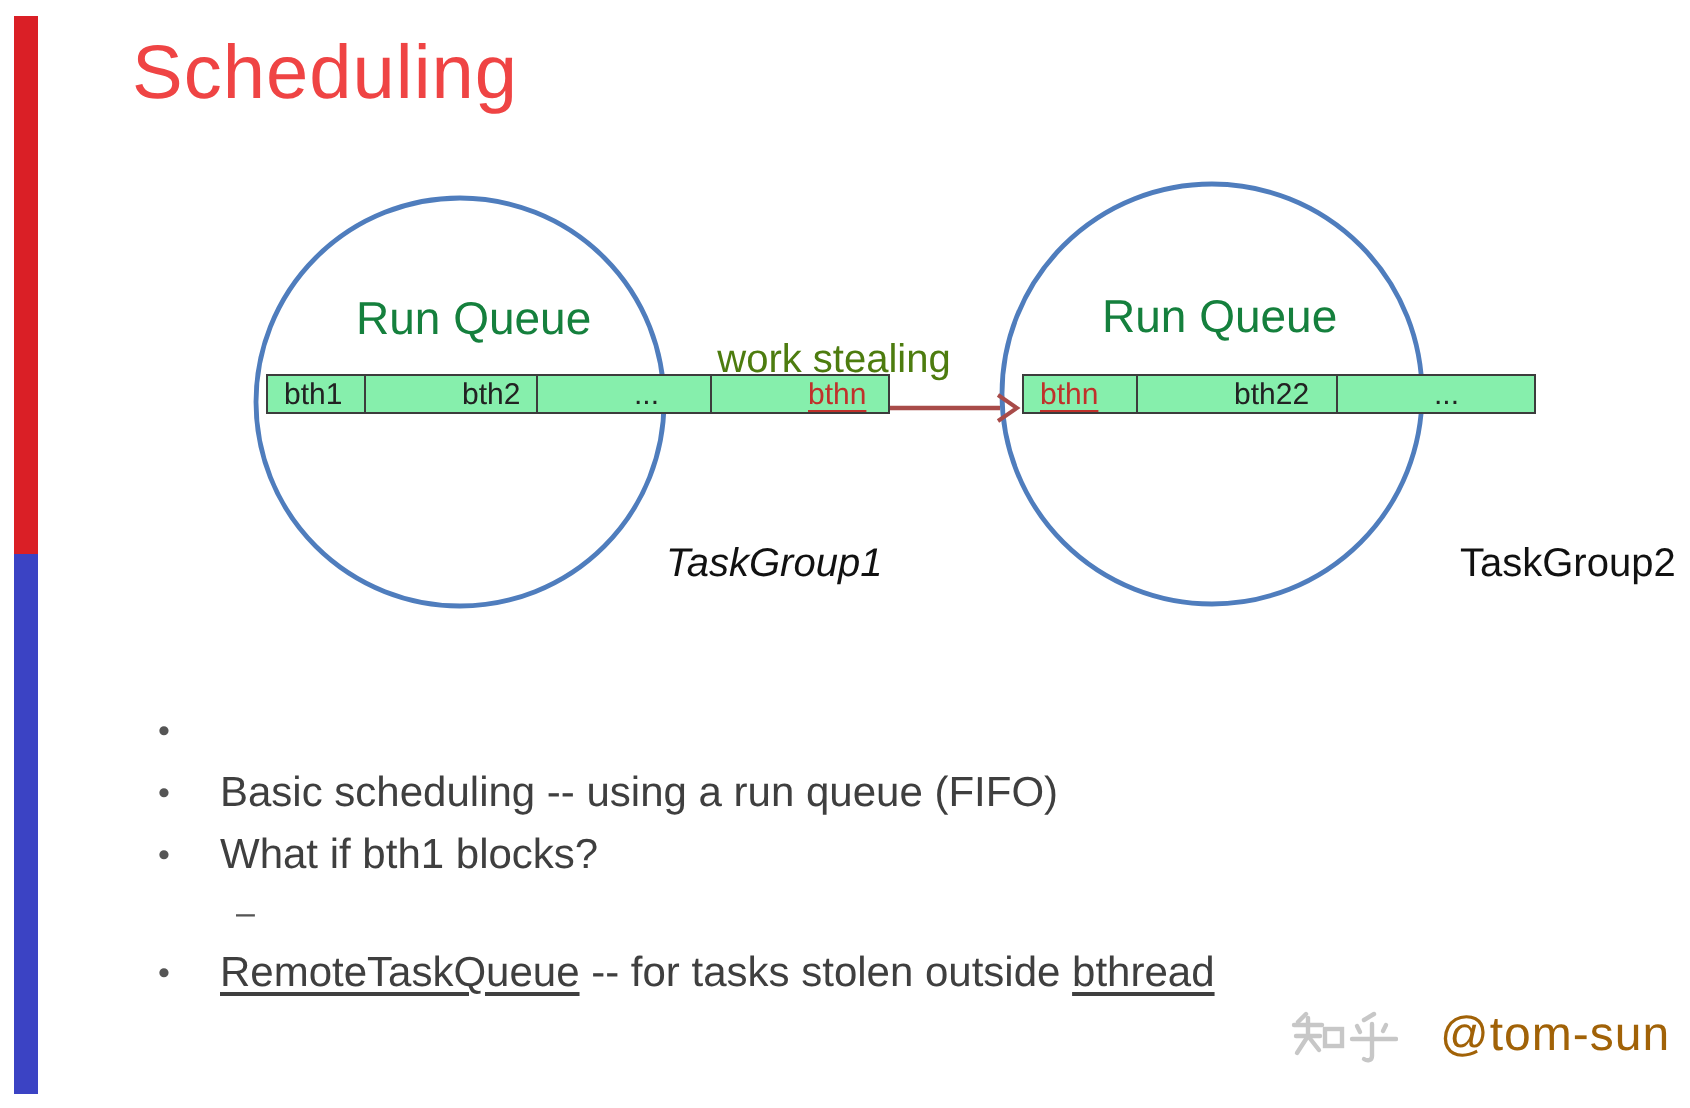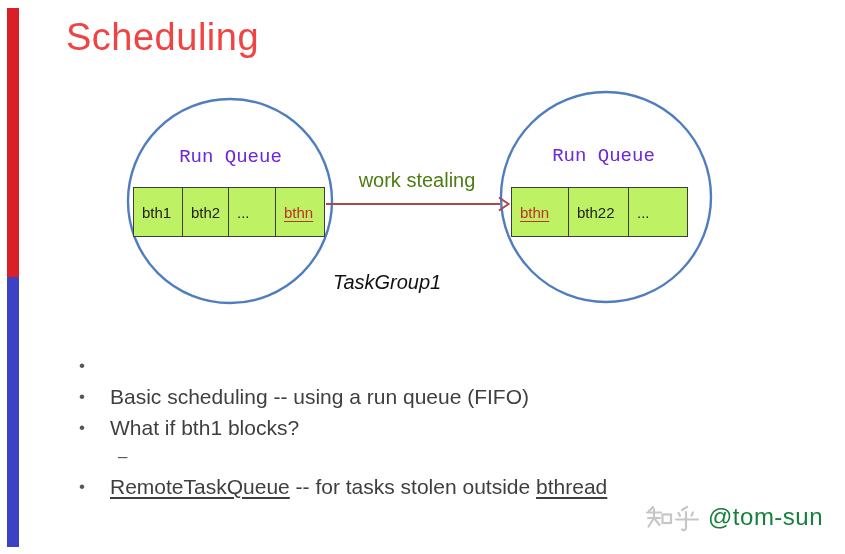--- a/index.html
+++ b/index.html
@@ -8,26 +8,26 @@
     font-family:"Liberation Sans","DejaVu Sans",sans-serif;color:#3f3f3f;
   }
   .accent-bar{position:absolute;left:7px;width:12px;}
   .accent-bar.red{top:8px;height:269px;background:#da1f26;}
   .accent-bar.blue{top:277px;height:270px;background:#3b43c4;}
   .title{
     position:absolute;left:66px;top:16px;font-size:38px;color:#ef4444;
     letter-spacing:0.5px;
   }
   svg.diagram-layer{position:absolute;left:0;top:0;pointer-events:none;}
-  .rq-label{position:absolute;font-size:19px;color:#6d28d9;white-space:nowrap;font-family:Liberation Mono, monospace;}
+  .rq-label{position:absolute;font-size:23px;color:#15803d;white-space:nowrap;}
   .rq-label.left{left:178px;top:146px;width:105px;text-align:center;}
   .rq-label.right{left:551px;top:145px;width:105px;text-align:center;}
   .queue-table{
-    position:absolute;display:flex;height:50px;box-sizing:border-box;
-    border:1.6px solid #3c3c3c;background:#bef264;
+    position:absolute;display:flex;height:20px;box-sizing:border-box;
+    border:1.6px solid #3c3c3c;background:#86efac;gap:40px;
   }
   .queue-table.left{left:133px;top:187px;}
   .queue-table.right{left:511px;top:187px;}
   .qcell{
     box-sizing:border-box;border-right:1.6px solid #3c3c3c;
     display:flex;align-items:center;justify-content:flex-start;
     padding-left:8px;font-size:15px;color:#222222;white-space:nowrap;
   }
   .qcell:last-child{border-right:none;}
   .qcell.red{color:#c0312b;}
@@ -46,22 +46,22 @@
   .tg-label{position:absolute;font-size:20px;color:#111111;white-space:nowrap;}
   .tg-label.one{left:333px;top:271px;font-style:italic;}
   .tg-label.two{left:730px;top:271px;}
   .bullets{position:absolute;left:75px;top:350px;width:700px;}
   .b-line{display:flex;align-items:flex-start;}
   .b-line.lvl1{font-size:21px;line-height:31px;color:#3f3f3f;}
   .b-line.lvl2{font-size:17.5px;line-height:28px;color:#3f3f3f;margin-left:42px;}
   .b-line.lvl1 .b-marker{width:31px;padding-left:4px;font-size:17px;line-height:31px;color:#555;}
   .b-line.lvl2 .b-marker{width:28px;padding-left:1px;font-size:17px;line-height:28px;color:#555;}
   .watermark{
-    position:absolute;left:645px;top:503px;display:flex;
-    color:#15803d;font-size:24px;white-space:nowrap;
+    position:absolute;left:645px;top:503px;display:flex;align-items:center;
+    color:#a16207;font-size:24px;white-space:nowrap;gap:12px;
   }
   .watermark .handle{margin-left:9px;letter-spacing:0.5px;}
   .zhihu-logo{margin-top:2px;}
 </style>
 </head>
 <body>
 
 <div class="slide">
 
   <div class="accent-bar red"></div>
@@ -88,20 +88,21 @@
 
   <div class="queue-table right">
     <div class="qcell red sq" style="width:57px">bthn</div>
     <div class="qcell" style="width:60px">bth22</div>
     <div class="qcell" style="width:58px">...</div>
   </div>
 
   <div class="arrow-label">work stealing</div>
 
   <div class="tg-label one">TaskGroup1</div>
+  <div class="tg-label two">TaskGroup2</div>
 
   <div class="bullets">
       <div class="b-line lvl1">
         <span class="b-marker">•</span>
       </div>
       <div class="b-line lvl1">
         <span class="b-marker">•</span>
         <span class="b-text"><span>Basic scheduling -- using a run queue (FIFO)</span></span>
       </div>
       <div class="b-line lvl1">

